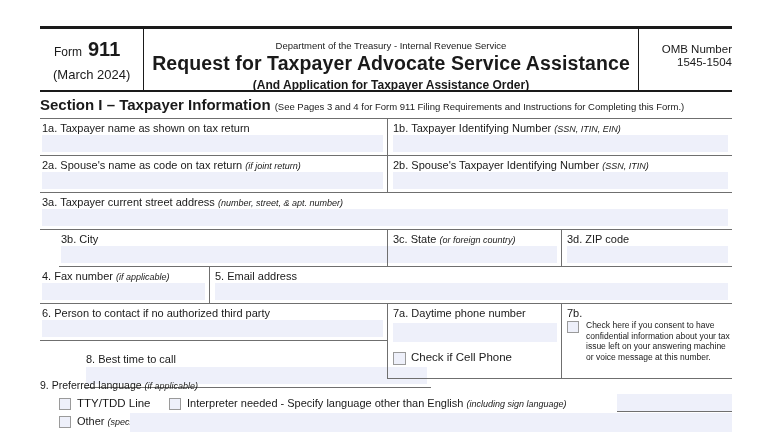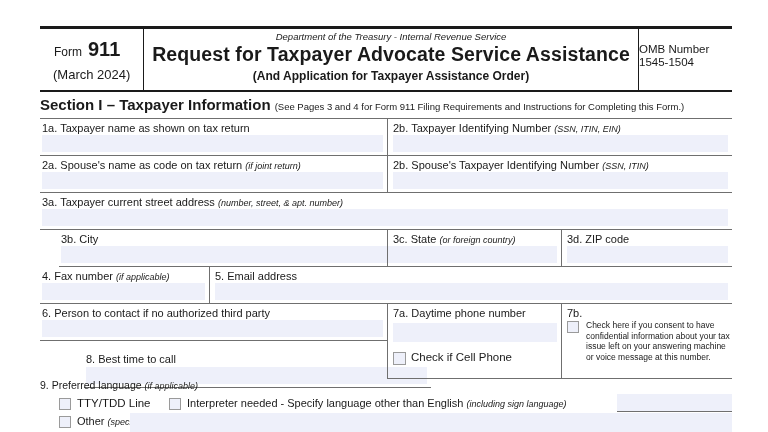--- a/index.html
+++ b/index.html
@@ -6,24 +6,24 @@
   html, body { width: 768px; height: 432px; overflow: hidden; background: #ffffff; }
   body { font-family: "Liberation Sans", sans-serif; color: #1a1a1a; position: relative; }
 
   .page { position: absolute; left: 40px; top: 0; width: 692px; height: 432px; }
 
   
   .hdr { position: absolute; left: 0; top: 26px; width: 692px; height: 66px;
          border-top: 3px solid #1a1a1a; border-bottom: 2px solid #1a1a1a; }
   .hdr-mid { position: absolute; left: 103px; top: 0; width: 496px; height: 100%;
              border-left: 1.5px solid #1a1a1a; border-right: 1.5px solid #1a1a1a; text-align: center; }
-  .hdr-mid .dept { font-size: 9.5px; margin-top: 2px; font-style: italic; }
+  .hdr-mid .dept { font-size: 9.5px; margin-top: 11px; }
   .hdr-mid .title { font-size: 19.5px; font-weight: bold; margin-top: 1px; letter-spacing: 0.1px; }
   .hdr-mid .subtitle { font-size: 12px; font-weight: bold; margin-top: 3px; }
-  .hdr-right { position: absolute; left: 599px; top: 0; width: 93px; height: 100%; text-align: left; }
+  .hdr-right { position: absolute; left: 599px; top: 0; width: 93px; height: 100%; text-align: right; }
   .hdr-right .omb1 { font-size: 11.5px; margin-top: 14px; }
   .hdr-right .omb2 { font-size: 11.5px; margin-top: 1px; }
 
   
   .sec { position: absolute; left: 0; top: 96px; width: 692px; height: 22px; white-space: nowrap; }
   .sec .t { font-size: 15px; font-weight: bold; }
   .sec .n { font-size: 9.5px; margin-left: 4px; }
 
   
   .cell { position: absolute; border-bottom: 1.5px solid #6f6f6f; }
@@ -66,21 +66,21 @@
     <span class="t">Section I – Taxpayer Information</span><span class="n">(See Pages 3 and 4 for Form 911 Filing Requirements and Instructions for Completing this Form.)</span>
   </div>
 
   <div class="row-top"></div>
 
   <div class="cell" style="left:0;top:119px;width:347px;height:37px;">
     <span class="lbl"><span>1a. Taxpayer name as shown on tax return</span></span>
     <input class="fill" style="border: none;" value="">
   </div>
   <div class="cell vl" style="left:347px;top:119px;width:345px;height:37px;">
-    <span class="lbl"><span>2b. Taxpayer Identifying Number</span> <i>(SSN, ITIN, EIN)</i></span>
+    <span class="lbl"><span>1b. Taxpayer Identifying Number</span> <i>(SSN, ITIN, EIN)</i></span>
     <input class="fill" style="border: none;" value="">
   </div>
 
   <div class="cell" style="left:0;top:156px;width:347px;height:37px;">
     <span class="lbl"><span>2a. Spouse's name as code on tax return</span> <i>(if joint return)</i></span>
     <input class="fill" style="border: none;" value="">
   </div>
   <div class="cell vl" style="left:347px;top:156px;width:345px;height:37px;">
     <span class="lbl"><span>2b. Spouse's Taxpayer Identifying Number</span> <i>(SSN, ITIN)</i></span>
     <input class="fill" style="border: none;" value="">

